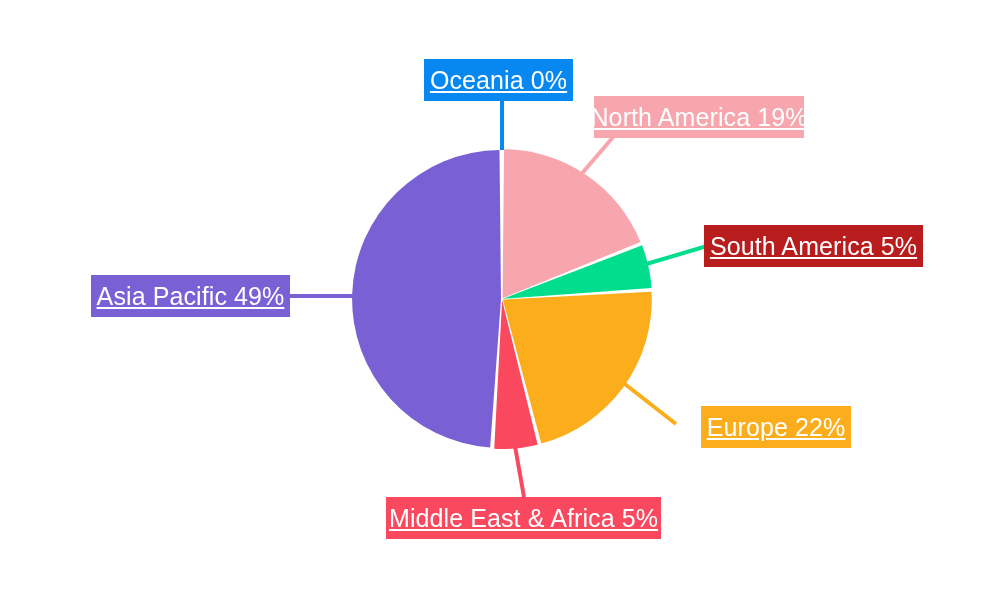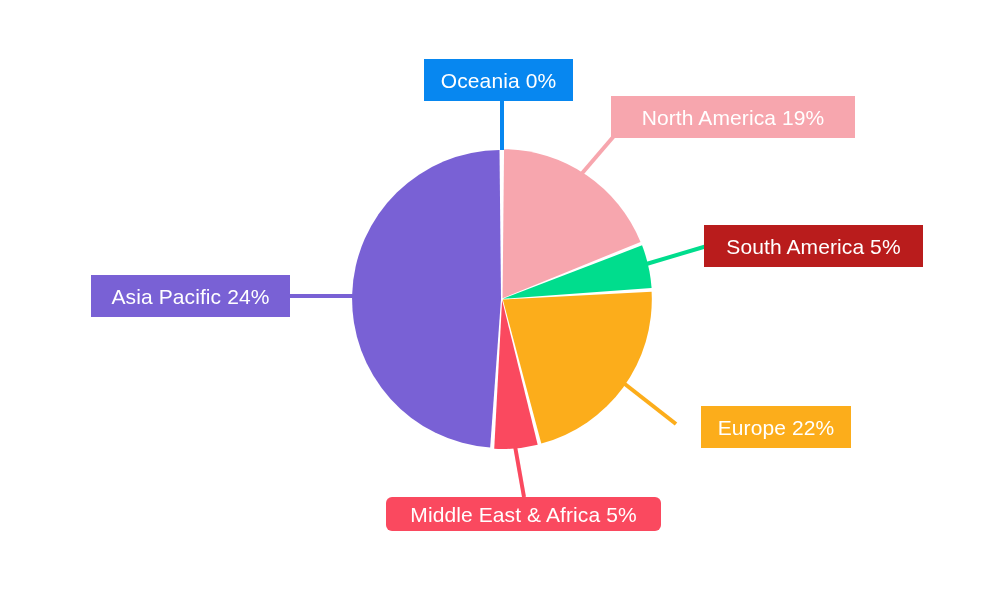--- a/index.html
+++ b/index.html
@@ -26,27 +26,28 @@
     height: 600px;
   }
   .data-label {
     position: absolute;
     display: flex;
     align-items: center;
     justify-content: center;
     box-sizing: border-box;
     color: #ffffff;
     font-family: "Liberation Sans", sans-serif;
-    font-size: 21px;
+    font-size: 25px;
     line-height: 1;
     letter-spacing: 0.1px;
     white-space: nowrap;
     padding: 0 10px;
     height: 42px;
     z-index: 5;
+    text-decoration: underline;
   }
 </style>
 </head>
 <body>
 
 <div id="chart-root">
 
   <svg id="pie-svg" viewBox="0 0 1000 600" xmlns="http://www.w3.org/2000/svg">
     <g id="leader-lines">
         <line x1="578" y1="178" x2="614" y2="136" stroke="#f7a6ae" stroke-width="4"></line>
@@ -59,21 +60,21 @@
     <g id="pie-slices">
         <path d="M 502.56 298.17 L 504.06 149.18 A 149 149 0 0 1 640.54 241.93 Z" fill="#f7a6ae"></path>
         <path d="M 502.98 298.78 L 642.06 245.33 A 149 149 0 0 1 651.58 287.93 Z" fill="#00dd8d"></path>
         <path d="M 502.81 299.59 L 651.60 291.73 A 149 149 0 0 1 541.31 443.53 Z" fill="#fcad1b"></path>
         <path d="M 502.09 300.00 L 537.69 444.68 A 149 149 0 0 1 494.24 448.79 Z" fill="#fa495f"></path>
         <path d="M 501.00 298.97 L 490.15 447.57 A 149 149 0 0 1 499.50 149.98 Z" fill="#7961d5"></path>
       </g>
   </svg>
 
   <div id="labels-layer">
-      <div class="data-label" style="left: 611px; top: 96px; width: 244px; height: 42px; background: rgb(247, 166, 174);">North America 19%</div>
+      <div class="data-label" style="left: 594px; top: 96px; width: 210px; height: 42px; background: rgb(247, 166, 174);">North America 19%</div>
       <div class="data-label" style="left: 704px; top: 225px; width: 219px; height: 42px; background: #b91c1c;">South America 5%</div>
       <div class="data-label" style="left: 673px; top: 406px; width: 150px; height: 42px; background: rgb(252, 173, 27); margin-left: 28px;">Europe 22%</div>
-      <div class="data-label" style="left: 386px; top: 497px; width: 275px; height: 34px; background: rgb(250, 73, 95); border-radius: 6px;">Middle East &amp; Africa 5%</div>
-      <div class="data-label" style="left: 91px; top: 275px; width: 199px; height: 42px; background: rgb(121, 97, 213);">Asia Pacific 24%</div>
+      <div class="data-label" style="left: 386px; top: 497px; width: 275px; height: 42px; background: rgb(250, 73, 95);">Middle East &amp; Africa 5%</div>
+      <div class="data-label" style="left: 91px; top: 275px; width: 199px; height: 42px; background: rgb(121, 97, 213);">Asia Pacific 49%</div>
       <div class="data-label" style="left: 424px; top: 59px; width: 149px; height: 42px; background: rgb(7, 135, 240);">Oceania 0%</div>
     </div>
 
 </div>
 
 </body></html>

